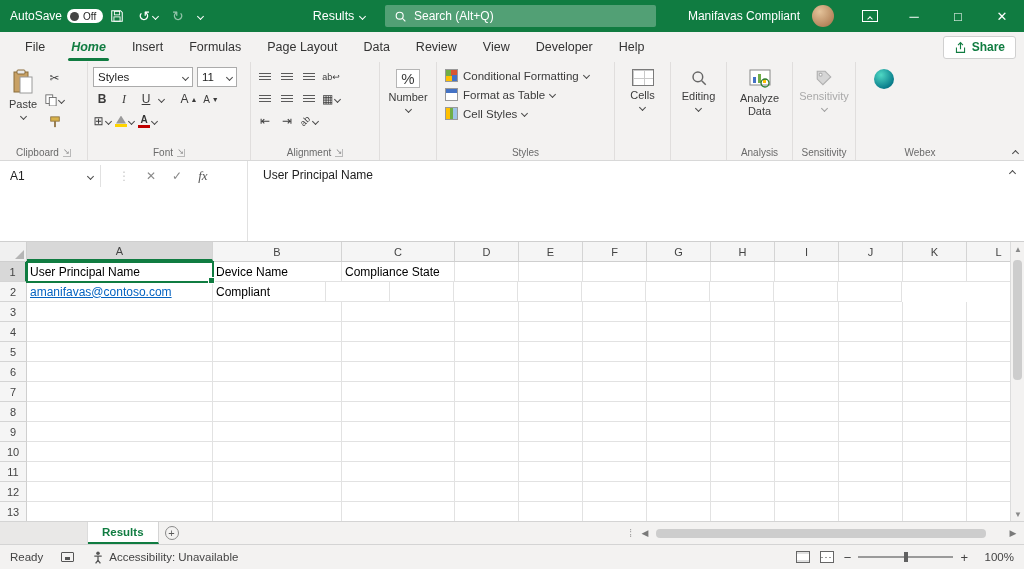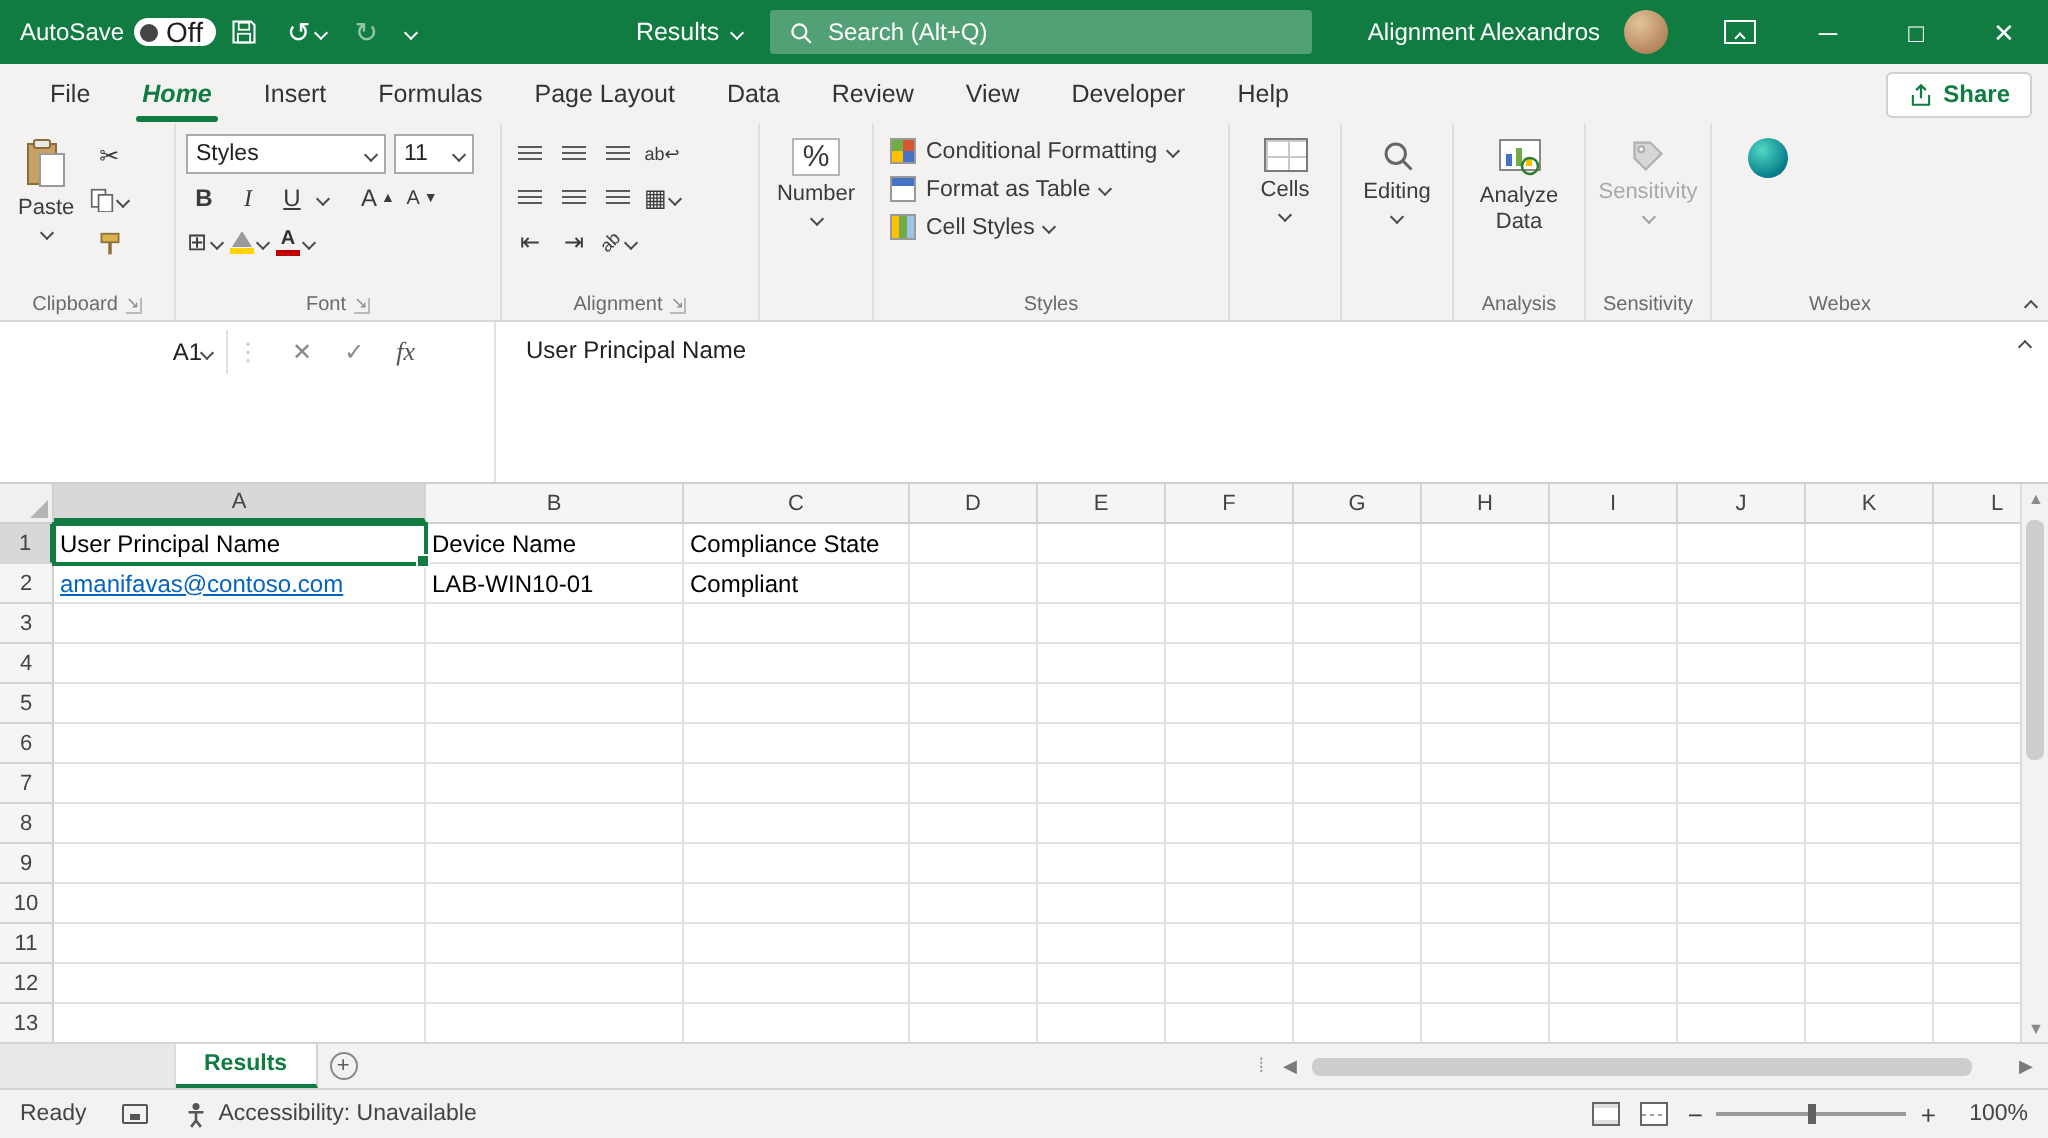--- a/index.html
+++ b/index.html
@@ -9,21 +9,21 @@
 
   
   .chev{display:inline-block;width:5px;height:5px;border-right:1.3px solid #4a4a4a;border-bottom:1.3px solid #4a4a4a;transform:rotate(45deg);flex:0 0 auto;}
   .chev.white{border-color:#fff;}
   .chev.gray{border-color:#9f9f9f;}
   .chev.up{transform:rotate(225deg);}
 
   
   .titlebar{position:absolute;top:0;left:0;width:1024px;height:32px;background:#107C41;display:flex;align-items:center;color:#fff;font-size:12px;padding-left:10px;}
   .autosave{display:flex;align-items:center;gap:5px;}
-  .as-pill{display:flex;align-items:center;gap:4px;background:#fff;color:#1e1e1e;border-radius:8px;height:14px;padding:0 7px 0 3px;font-size:14px;}
+  .as-pill{display:flex;align-items:center;gap:4px;background:#fff;color:#1e1e1e;border-radius:8px;height:14px;padding:0 7px 0 3px;font-size:10px;}
   .as-dot{width:9px;height:9px;border-radius:50%;background:#444;}
   .tb-btn{display:flex;align-items:center;gap:3px;padding:0 7px;height:32px;cursor:default;font-size:14px;}
   .tb-btn.dim{opacity:.55;}
   .wbname{display:flex;align-items:center;gap:6px;margin-left:95px;font-size:12.5px;padding:0 8px;}
   .searchbox{position:absolute;left:385px;top:5px;width:271px;height:22px;background:rgba(255,255,255,.28);border-radius:2px;display:flex;align-items:center;gap:7px;padding:0 9px;color:#fff;font-size:12px;}
   .tb-user{margin-left:auto;font-size:12px;padding-right:12px;}
   .avatar{width:22px;height:22px;border-radius:50%;background:radial-gradient(circle at 35% 30%,#e4c39a,#b3835a 75%,#8d6240);margin-right:14px;flex:0 0 auto;}
   .winbtn{width:44px;height:32px;display:flex;align-items:center;justify-content:center;font-size:13px;color:#fff;}
   .dispopt{width:16px;height:12px;border:1px solid #fff;display:flex;align-items:flex-end;justify-content:center;}
 
@@ -58,21 +58,21 @@
   .fatic{width:13px;height:13px;border:1px solid #999;background:linear-gradient(#4472c4 0 4px,#fff 4px),repeating-linear-gradient(90deg,transparent 0 3px,#c9c9c9 3px 4px);flex:0 0 auto;}
   .csic{width:13px;height:13px;border:1px solid #999;background:linear-gradient(90deg,#ffc000 0 33%,#70ad47 33% 66%,#9dc3e6 66%);flex:0 0 auto;}
   .styrow{display:flex;align-items:center;gap:5px;height:19px;font-size:11.5px;color:#3b3b3b;padding:0 3px;}
   .cellsic{width:22px;height:17px;border:1px solid #7a7a7a;background-color:#fff;background-image:repeating-linear-gradient(#c9c9c9 0 1px,transparent 1px 8px),repeating-linear-gradient(90deg,#c9c9c9 0 1px,transparent 1px 11px);}
   .webexball{width:20px;height:20px;border-radius:50%;background:radial-gradient(circle at 35% 30%,#4fd8c4,#0a7e8c 70%,#065a66);}
   .graytxt{color:#a9a9a9;}
   .ribbon-collapse{position:absolute;right:6px;bottom:4px;}
 
   
   .fbar{position:absolute;top:161px;left:0;width:1024px;height:81px;background:#fff;border-bottom:1px solid #cfcfcf;}
-  .namebox{position:absolute;left:0;top:4px;width:114px;height:22px;display:flex;align-items:center;justify-content:flex-end;padding:0 7px 0 10px;font-size:12px;color:#222;border-right:1px solid #e1e1e1;}
+  .namebox{position:absolute;left:0;top:4px;width:101px;height:22px;display:flex;align-items:center;justify-content:space-between;padding:0 7px 0 10px;font-size:12px;color:#222;border-right:1px solid #e1e1e1;}
   .fb-icons{position:absolute;left:118px;top:4px;height:22px;display:flex;align-items:center;gap:16px;color:#8a8a8a;font-size:12px;}
   .fx{font-style:italic;font-family:"Liberation Serif",serif;color:#555;font-size:13px;}
   .fb-content{position:absolute;left:247px;top:0;bottom:0;right:26px;border-left:1px solid #e1e1e1;padding:7px 0 0 15px;font-size:12px;color:#222;}
   .fb-collapse{position:absolute;right:9px;top:10px;}
 
   
   .grid{position:absolute;top:242px;left:0;width:1010px;height:279px;overflow:hidden;background:#fff;}
   .colheads{display:flex;height:20px;background:#F5F5F5;border-bottom:1px solid #cfcfcf;}
   .corner{width:27px;flex:0 0 auto;background:#F0F0F0;border-right:1px solid #cfcfcf;position:relative;}
   .corner::after{content:"";position:absolute;right:2px;bottom:2px;width:0;height:0;border-left:9px solid transparent;border-bottom:9px solid #b5b5b5;}
@@ -150,21 +150,21 @@
       <span class="chev white"></span>
     </div>
     <div class="searchbox">
       <svg width="13" height="13" viewBox="0 0 16 16">
           <circle cx="7" cy="7" r="4.3" fill="none" stroke="#fff" stroke-width="1.4"></circle>
           <line x1="10.4" y1="10.4" x2="14" y2="14" stroke="#fff" stroke-width="1.4"></line>
         </svg>
       <span>Search (Alt+Q)</span>
     </div>
     <div class="tb-user">
-      <span>Alignment Alexandros</span>
+      <span>Manifavas Compliant</span>
     </div>
     <div class="avatar"></div>
     <span class="winbtn">
         <span class="dispopt">
           <span class="chev white up" style="width:4px;height:4px;"></span>
         </span>
       </span>
     <span class="winbtn">
         <span>─</span>
       </span>
@@ -469,21 +469,20 @@
           <div class="cell" style="width: 64px;"></div>
           <div class="cell" style="width: 64px;"></div>
           <div class="cell" style="width: 64px;"></div>
           <div class="cell" style="width: 64px;"></div>
           <div class="cell" style="width: 64px;"></div>
           <div class="cell" style="width: 64px;"></div>
         </div>
         <div class="grid-row">
           <div class="row-h">2</div>
           <div class="cell link" style="width: 186px;">amanifavas@contoso.com</div>
-          <div class="cell" style="width: 129px;">LAB-WIN10-01</div>
           <div class="cell" style="width: 113px;">Compliant</div>
           <div class="cell" style="width: 64px;"></div>
           <div class="cell" style="width: 64px;"></div>
           <div class="cell" style="width: 64px;"></div>
           <div class="cell" style="width: 64px;"></div>
           <div class="cell" style="width: 64px;"></div>
           <div class="cell" style="width: 64px;"></div>
           <div class="cell" style="width: 64px;"></div>
           <div class="cell" style="width: 64px;"></div>
           <div class="cell" style="width: 64px;"></div>

